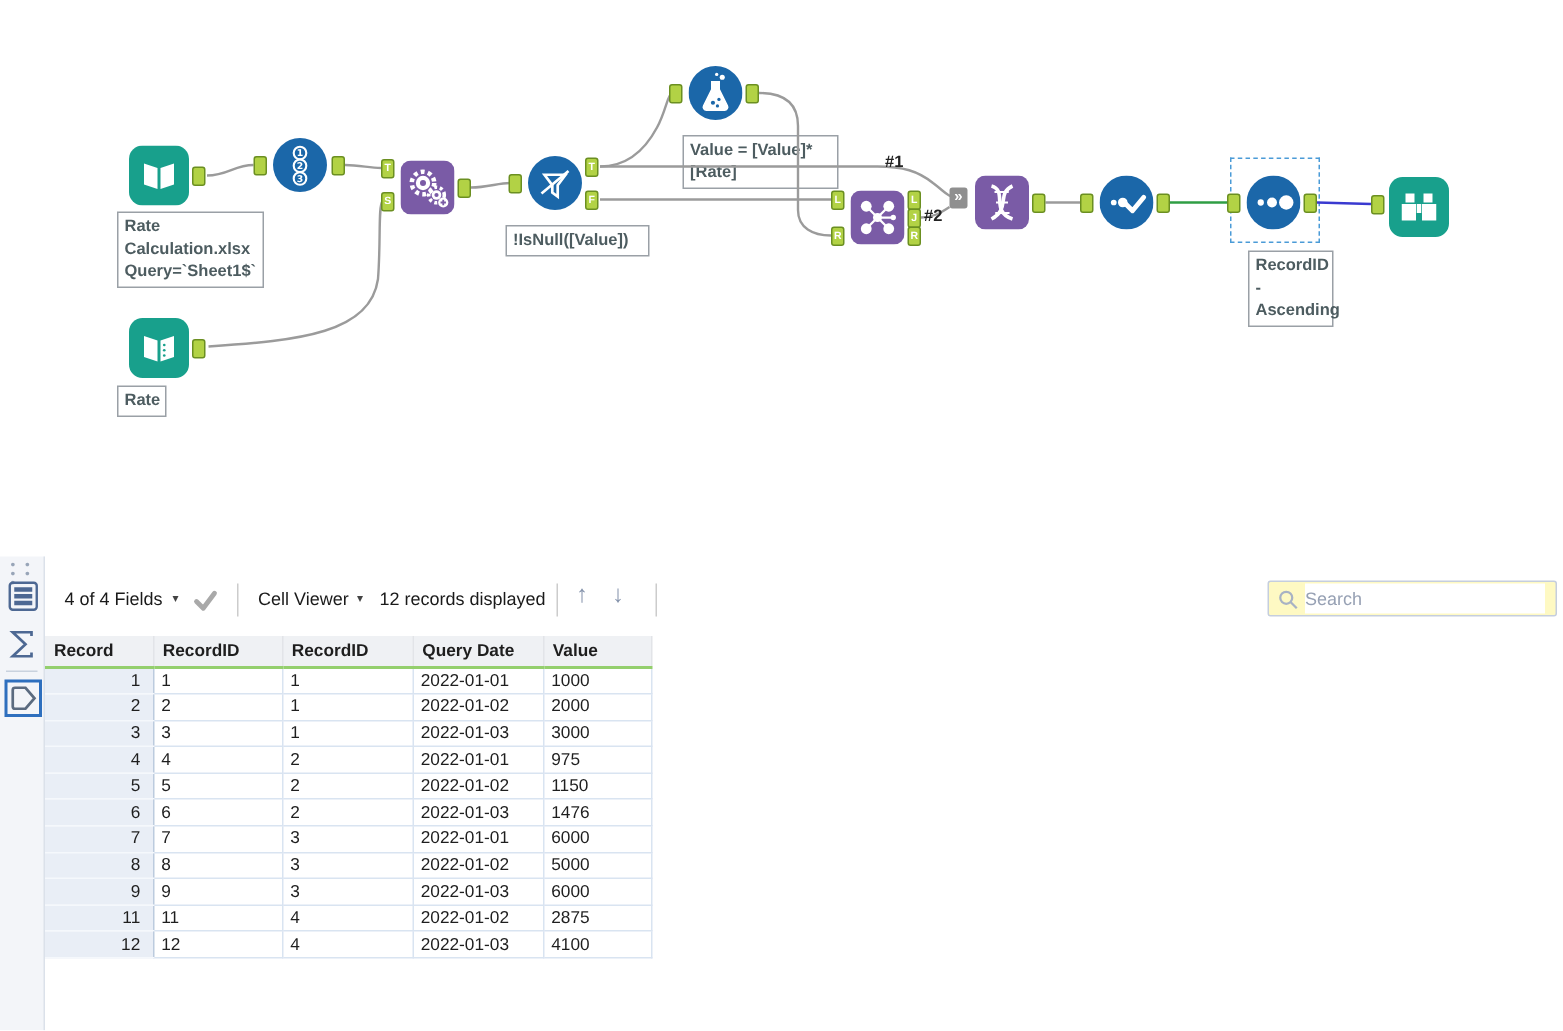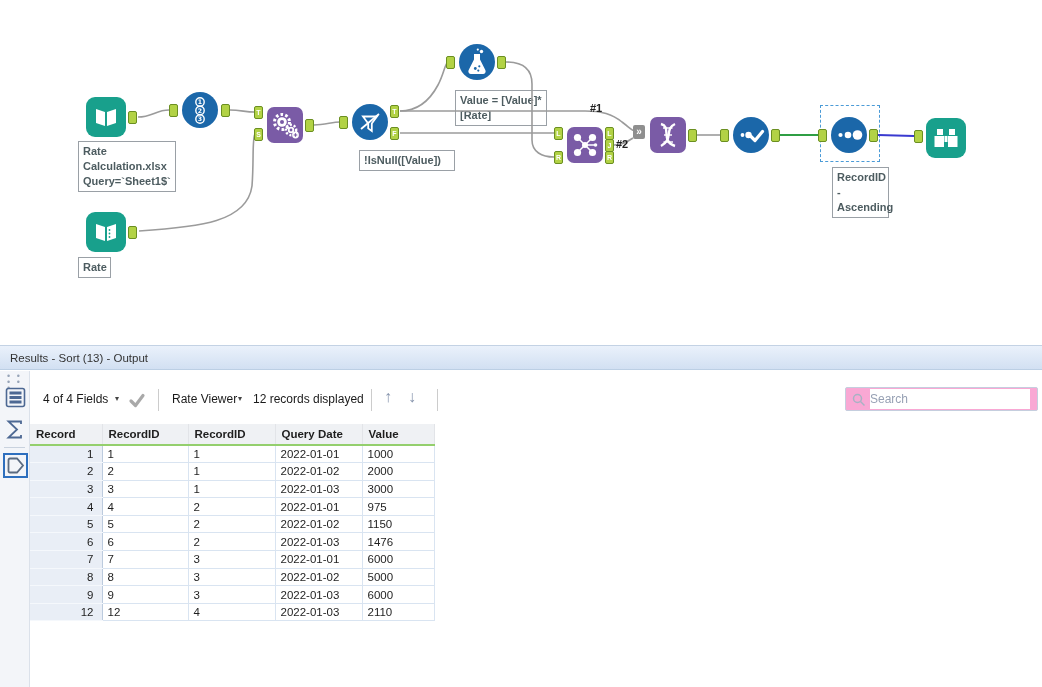--- a/index.html
+++ b/index.html
@@ -37,21 +37,21 @@
   .side-icon { position:absolute; left:3px; width:25px; height:25px; cursor:pointer; }
   .side-sep { position:absolute; left:4px; width:21px; height:1px; background:#c9d2de; }
   .side-selected { border:2px solid #2e6fbe; }
 
   #toolbar { position:absolute; left:30px; top:40px; width:1012px; height:30px; }
   .tb-text { position:absolute; font-size:12px; color:#1a1a1a; top:7px; white-space:nowrap; cursor:default; }
   .tb-caret { position:absolute; top:9px; font-size:8px; color:#444; cursor:pointer; }
   .tb-div { position:absolute; top:4px; width:1px; height:22px; background:#ccc; }
   .tb-arrow { position:absolute; top:3px; font-size:16px; color:#8795ad; cursor:pointer; }
   #search-box { position:absolute; left:845px; top:42px; width:193px; height:24px;
-    background:#f9a8d4; border:1px solid #c5cede; border-radius:2px; }
+    background:#fef9c3; border:1px solid #c5cede; border-radius:2px; }
   #search-box svg { position:absolute; left:6px; top:5px; }
   #search-input { position:absolute; left:24px; top:1px; width:160px; height:20px; border:0;
     outline:none; font-size:12px; color:#444; font-family:inherit; }
   #search-input::placeholder { color:#97a1b4; }
 
   #results-table { position:absolute; left:30px; top:79px; border-collapse:collapse;
     font-size:11.5px; color:#1e1e1e; }
   #results-table th { height:21px; background:#eff1f4; border-bottom:2px solid #94cf6d;
     border-right:1px solid #e2e4e8; font-weight:bold; text-align:left; padding:0 0 0 6px; }
   #results-table td { height:17.6px; background:#fff; border-bottom:1px solid #d9e4f1;
@@ -65,22 +65,22 @@
 <body>
 
 <div id="app">
 
   <div id="canvas">
 
     <div class="annotation" style="left:78px;top:141px;width:98px;">Rate
 Calculation.xlsx
 Query=`Sheet1$`</div>
     <div class="annotation" style="left:78px;top:257px;width:33px;">Rate</div>
-    <div class="annotation" style="left:337px;top:150px;width:96px;margin-left:22px;">!IsNull([Value])</div>
-    <div class="annotation" style="left:455px;top:90px;width:92px;">Value = [Value]*
+    <div class="annotation" style="left:337px;top:150px;width:96px;">!IsNull([Value])</div>
+    <div class="annotation" style="left:455px;top:90px;width:104px;">Value = [Value]*
 [Rate]</div>
     <div class="annotation" style="left:832px;top:167px;width:57px;">RecordID -
 Ascending</div>
 
     <div class="selection-rect" style="left:820px;top:105px;width:60px;height:57px;z-index:2;"></div>
 
     <svg id="wires" width="1042" height="345">
       <g fill="none" stroke="#9b9b9b" stroke-width="1.6">
         <path d="M138,117 C152,117 156,110 169,110"></path>
         <path d="M230,110 C240,110 246,112 254,112"></path>
@@ -267,21 +267,20 @@
           <circle cx="23.5" cy="18" r="0.9" fill="#18a08c"></circle>
             <circle cx="23.5" cy="21.5" r="0.9" fill="#18a08c"></circle>
             <circle cx="23.5" cy="25" r="0.9" fill="#18a08c"></circle>
         </g>
         </svg>
     </div>
     <div class="anchor" style="left:128px;top:226px;"></div>
   </div>
 
   <div id="results">
-    <div id="results-header">Results - Sort (13) - Output</div>
 
     <div id="side-strip">
       <div class="drag-dots">• • • • •</div>
       <div class="side-icon" style="top:14px;">
         <svg width="25" height="25" fill="none" stroke="#4d6893" stroke-width="1.6">
           <rect x="3.5" y="3.5" width="18" height="18" rx="2"></rect>
           <rect x="6.5" y="6.5" width="12" height="3" fill="#4d6893" stroke="none"></rect>
           <rect x="6.5" y="11" width="12" height="3" fill="#4d6893" stroke="none"></rect>
           <rect x="6.5" y="15.5" width="12" height="3" fill="#4d6893" stroke="none"></rect>
         </svg>
@@ -301,21 +300,21 @@
 
     <div id="toolbar">
       <span class="tb-text" style="left:13px;">4 of 4 Fields</span>
       <span class="tb-caret" style="left:85px;">▾</span>
       <span style="position:absolute;left:98px;top:6px;cursor:pointer;">
         <svg width="18" height="18">
             <path d="M3 10 l4.5 4.5 L15 4.5" fill="none" stroke="#a9a9a9" stroke-width="3.2" stroke-linecap="round" stroke-linejoin="round"></path>
           </svg>
       </span>
       <span class="tb-div" style="left:128px;"></span>
-      <span class="tb-text" style="left:142px;">Rate Viewer</span>
+      <span class="tb-text" style="left:142px;">Cell Viewer</span>
       <span class="tb-caret" style="left:208px;">▾</span>
       <span class="tb-text" style="left:223px;">12 records displayed</span>
       <span class="tb-div" style="left:341px;"></span>
       <span class="tb-arrow" style="left:354px;">↑</span>
       <span class="tb-arrow" style="left:378px;">↓</span>
       <span class="tb-div" style="left:407px;"></span>
     </div>
 
     <div id="search-box">
       <svg width="14" height="14">
@@ -393,22 +392,29 @@
             <td>5000</td>
           </tr>
           <tr>
             <td class="rownum">9</td>
             <td>9</td>
             <td>3</td>
             <td>2022-01-03</td>
             <td>6000</td>
           </tr>
           <tr>
+            <td class="rownum">11</td>
+            <td>11</td>
+            <td>4</td>
+            <td>2022-01-02</td>
+            <td>2875</td>
+          </tr>
+          <tr>
             <td class="rownum">12</td>
             <td>12</td>
             <td>4</td>
             <td>2022-01-03</td>
-            <td>2110</td>
+            <td>4100</td>
           </tr>
         </tbody>
     </table>
   </div>
 </div>
 
 </body></html>

